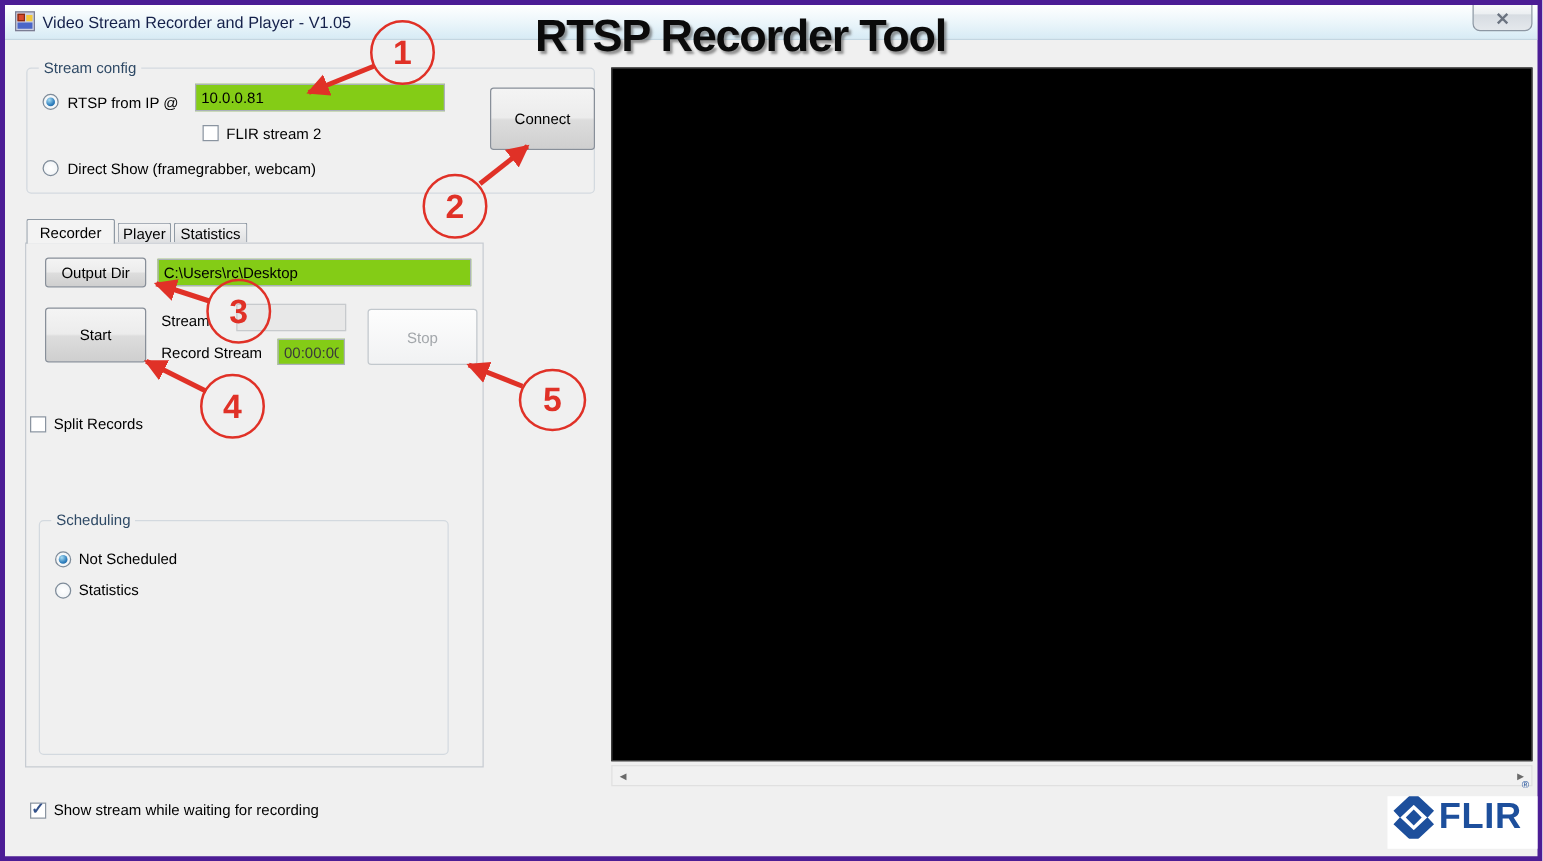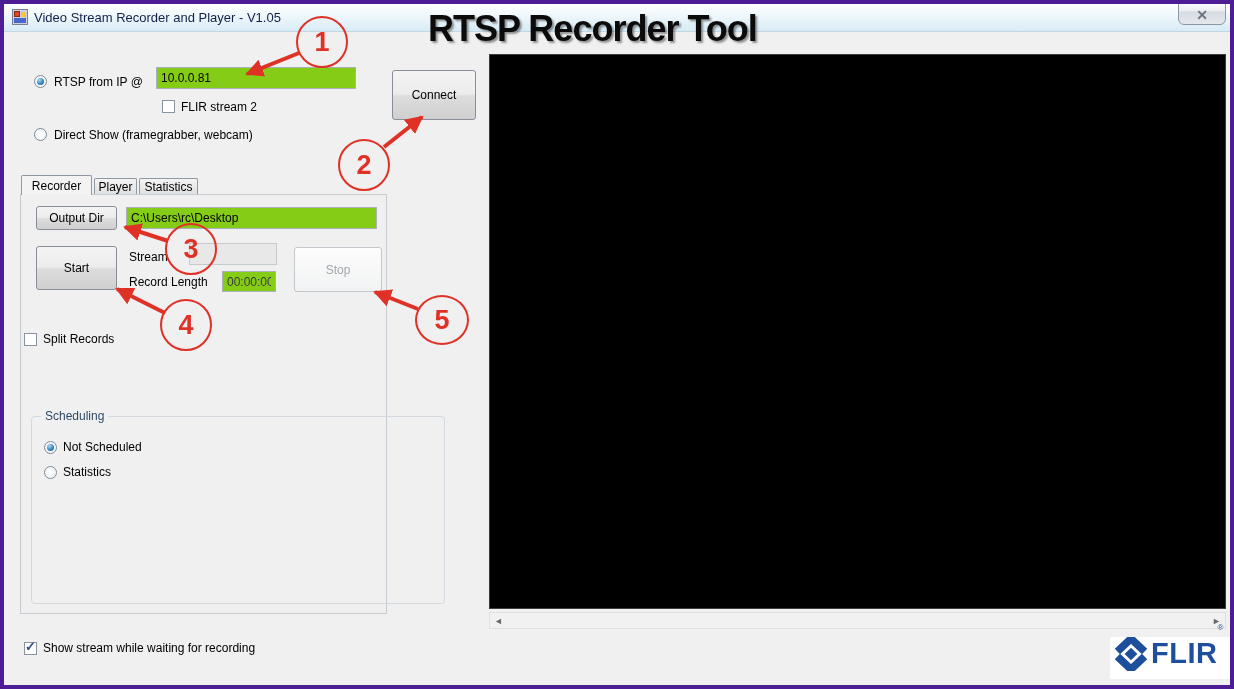--- a/index.html
+++ b/index.html
@@ -84,20 +84,23 @@
       <div class="sq1"></div>
       <div class="sq2"></div>
       <div class="sq3"></div>
     </div>
     <div class="title-text">Video Stream Recorder and Player - V1.05</div>
     <div class="close-btn">
       <span>✕</span>
     </div>
   </div>
 
+  <div class="groupbox" style="left:17px; top:50px; width:455px; height:101px;">
+    <span class="legend">Stream config</span>
+  </div>
   <span class="radio" style="left:30px; top:71px;">
     <span class="dot"></span>
   </span>
   <span class="label" style="left:50px; top:71px;">RTSP from IP @</span>
   <input class="textbox" style="left: 152px; top: 63px; width: 200px; height: 22px;" value="10.0.0.81">
   <span class="checkbox" style="left:158px; top:96px;"></span>
   <span class="label" style="left:177px; top:96px;">FLIR stream 2</span>
   <span class="radio" style="left:30px; top:124px;"></span>
   <span class="label" style="left:50px; top:124px;">Direct Show (framegrabber, webcam)</span>
   <div class="btn" style="left:388px; top:66px; width:84px; height:50px;">
@@ -117,29 +120,29 @@
 
   <div class="btn" style="left:32px; top:202px; width:81px; height:24px; z-index:2;">
     <span>Output Dir</span>
   </div>
   <input class="textbox" style="left: 122px; top: 203px; width: 251px; height: 22px; z-index: 2;" value="C:\Users\rc\Desktop">
   <div class="btn" style="left:32px; top:242px; width:81px; height:44px; z-index:2;">
     <span>Start</span>
   </div>
   <span class="label" style="left:125px; top:246px; z-index:2;">Stream</span>
   <input class="textbox gray" style="left: 185px; top: 239px; width: 88px; height: 22px; z-index: 2;" disabled="">
-  <span class="label" style="left:125px; top:271px; z-index:2;">Record Length</span>
+  <span class="label" style="left:125px; top:271px; z-index:2;">Record Stream</span>
   <input class="textbox" style="left: 218px; top: 267px; width: 54px; height: 21px; text-align: center; color: rgb(58, 58, 58); z-index: 2;" value="00:00:00">
   <div class="btn disabled" style="left:290px; top:243px; width:88px; height:45px; z-index:2;">
     <span>Stop</span>
   </div>
   <span class="checkbox" style="left:20px; top:329px; z-index:2;"></span>
   <span class="label" style="left:39px; top:328px; z-index:2;">Split Records</span>
 
-  <div class="groupbox" style="left:27px; top:412px; width:414px; height:188px; z-index:2;">
+  <div class="groupbox" style="left:27px; top:412px; width:328px; height:188px; z-index:2;">
     <span class="legend">Scheduling</span>
   </div>
   <span class="radio" style="left:40px; top:437px; z-index:2;">
     <span class="dot"></span>
   </span>
   <span class="label" style="left:59px; top:436px; z-index:2;">Not Scheduled</span>
   <span class="radio" style="left:40px; top:462px; z-index:2;"></span>
   <span class="label" style="left:59px; top:461px; z-index:2;">Statistics</span>
 
   <span class="checkbox" style="left:20px; top:638px;">

